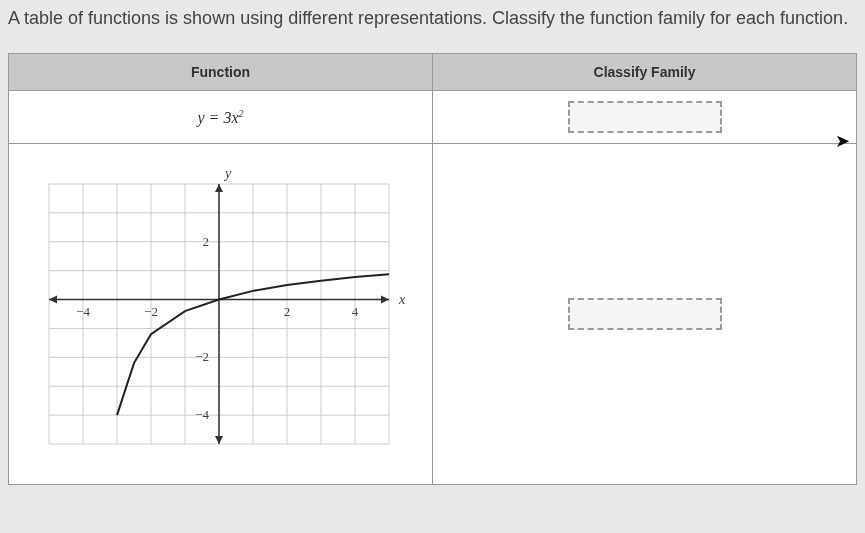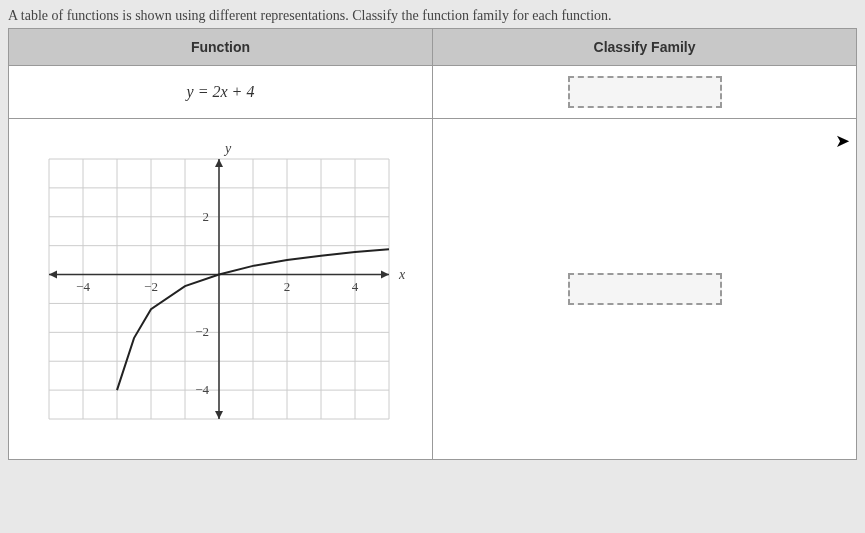--- a/index.html
+++ b/index.html
@@ -5,24 +5,23 @@
     body {
       margin: 0;
       padding: 8px;
       font-family: Arial, sans-serif;
       background: #e8e8e8;
       color: #333;
       width: 865px;
       box-sizing: border-box;
     }
     .prompt {
-      font-size: 14px;
-      margin-bottom: 4px;
+      font-size: 18px;
+      margin-bottom: 24px;
       color: #444;
-      font-family: Liberation Serif, serif;
     }
     table {
       border-collapse: collapse;
       width: 100%;
       background: #fff;
     }
     th, td {
       border: 1px solid #999;
       padding: 10px 8px;
       text-align: center;
@@ -69,21 +68,21 @@
 <table>
   <thead>
     <tr>
       <th class="func-col">Function</th>
       <th class="fam-col">Classify Family</th>
     </tr>
   </thead>
   <tbody>
     <tr>
       <td>
-        <span class="eq"><i>y</i> = 2<i>x</i> + 4</span>
+        <span class="eq"><i>y</i> = 3<i>x</i><sup>2</sup></span>
       </td>
       <td>
         <span class="dropzone"></span>
       </td>
     </tr>
     <tr>
       <td class="graph-cell">
         <svg id="chart" width="400" height="320">
             <line x1="30" y1="290" x2="30" y2="30" stroke="#ccc" stroke-width="1"></line>
             <line x1="64" y1="290" x2="64" y2="30" stroke="#ccc" stroke-width="1"></line>

